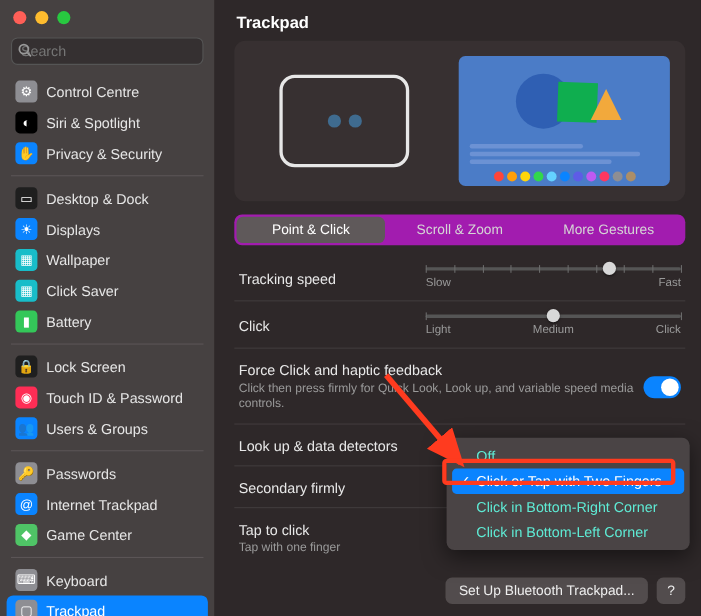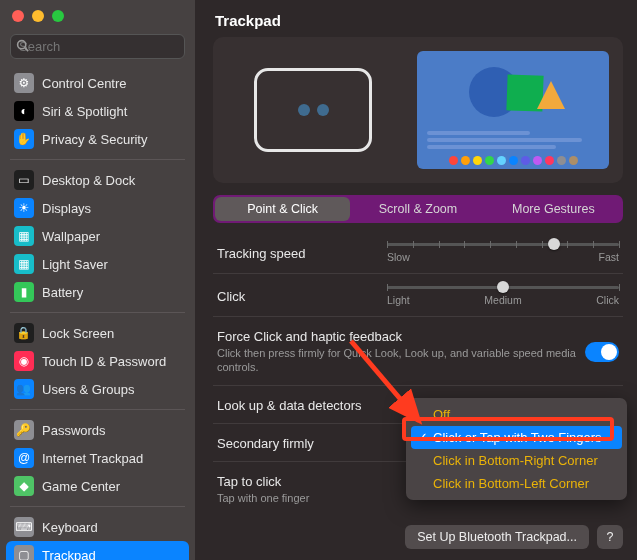--- a/index.html
+++ b/index.html
@@ -25,21 +25,21 @@
   .tp-rect span { width:12px; height:12px; border-radius:50%; background:#3f6b8f; }
   .wall-demo { flex:1; background:#4b7cc7; border-radius:6px; display:flex; flex-direction:column; align-items:center; padding:6px 10px 4px; }
   .wall-top { height:70px; width:100%; display:flex; align-items:center; justify-content:center; position:relative; }
   .wcircle { width:50px; height:50px; border-radius:50%; background:#2f5fb3; position:absolute; left:42px; }
   .wsquare { width:36px; height:36px; background:#0fae4f; position:absolute; left:80px; top:18px; transform:rotate(2deg); }
   .wtri { width:0; height:0; border-left:14px solid transparent; border-right:14px solid transparent; border-bottom:28px solid #f2a93c; position:absolute; left:110px; top:24px; }
   .wlines { width:100%; margin-top:4px; }
   .wl { height:4px; background:#6c92d4; border-radius:2px; margin-bottom:3px; }
   .sw { display:flex; gap:3px; margin-top:4px; }
   .sw span { width:9px; height:9px; border-radius:50%; }
-  .segbar { display:flex; margin:12px 0 10px; background:#701a75; border-radius:7px; padding:2px; }
+  .segbar { display:flex; margin:12px 0 10px; background:#a21caf; border-radius:7px; padding:2px; }
   .seg { flex:1; text-align:center; padding:5px 0; color:#d5d5d5; border-radius:6px; font-size:12.5px; cursor:default; }
   .seg.active { background:#5f595a; color:#fff; }
   .settings { display:flex; flex-direction:column; gap:2px; }
   .row { display:flex; align-items:center; padding:10px 4px; border-bottom:1px solid #413b3c; }
   .row:last-child { border-bottom:none; }
   .rlabel { width:170px; color:#e8e8e8; }
   .rsub { font-size:11px; color:#9a9a9a; margin-top:2px; line-height:1.3; }
   .rctrl { flex:1; display:flex; align-items:center; }
   .slider-wrap { flex:1; position:relative;text-align:center; }
   .track { height:3px; background:#555; border-radius:2px; position:relative; }
@@ -48,21 +48,21 @@
   .slabels { display:flex; justify-content:space-between; font-size:10.5px; color:#999; margin-top:5px; }
   .toggle { width:34px; height:20px; background:#0a84ff; border-radius:10px; position:relative; margin-left:auto; }
   .toggle::after { content:""; position:absolute; right:2px; top:2px; width:16px; height:16px; background:#fff; border-radius:50%; }
   .selectbtn { margin-left:auto; font-size:12px; color:#d0d0d0; display:flex; align-items:center; gap:4px; }
   .chev { font-size:10px; color:#888; }
   .bottom-row { margin-top:auto; display:flex; gap:8px; justify-content:flex-end; padding-top:10px; }
   .btn { background:#524c4d; color:#eee; border-radius:6px; padding:5px 12px; font-size:12.5px; cursor:default; }
   .helpbtn { width:26px; text-align:center; padding:5px 0; }
   
   .menu { position:absolute; background:#4a4445; border-radius:7px; padding:5px; box-shadow:0 6px 20px rgba(0,0,0,.5); z-index:20; }
-  .mitem { padding:4px 20px 4px 22px; font-size:13px; color:#eab308; border-radius:4px; white-space:nowrap; position:relative; cursor:default; }
+  .mitem { padding:4px 20px 4px 22px; font-size:13px; color:#5eead4; border-radius:4px; white-space:nowrap; position:relative; cursor:default; }
   .mitem.checked::before { content:"✓"; position:absolute; left:6px; }
   .mitem.hl { background:#0a84ff; color:#fff; }
   
   .anno-box { position:absolute; border:4px solid #ff3b1f; border-radius:4px; pointer-events:none; z-index:25; }
   .anno-arrow { position:absolute; z-index:24; pointer-events:none; }
 </style>
 </head>
 <body>
 
 <div class="window">
@@ -103,21 +103,21 @@
         <div class="navitem">
           <div class="navicon" style="background: rgb(10, 132, 255);">☀</div>
           <span>Displays</span>
         </div>
         <div class="navitem">
           <div class="navicon" style="background: rgb(24, 189, 201);">▦</div>
           <span>Wallpaper</span>
         </div>
         <div class="navitem">
           <div class="navicon" style="background: rgb(24, 189, 201);">▦</div>
-          <span>Light Saver</span>
+          <span>Click Saver</span>
         </div>
         <div class="navitem">
           <div class="navicon" style="background: rgb(52, 199, 89);">▮</div>
           <span>Battery</span>
         </div>
         <div class="sep"></div>
         <div class="navitem">
           <div class="navicon" style="background: rgb(31, 31, 31);">🔒</div>
           <span>Lock Screen</span>
         </div>

